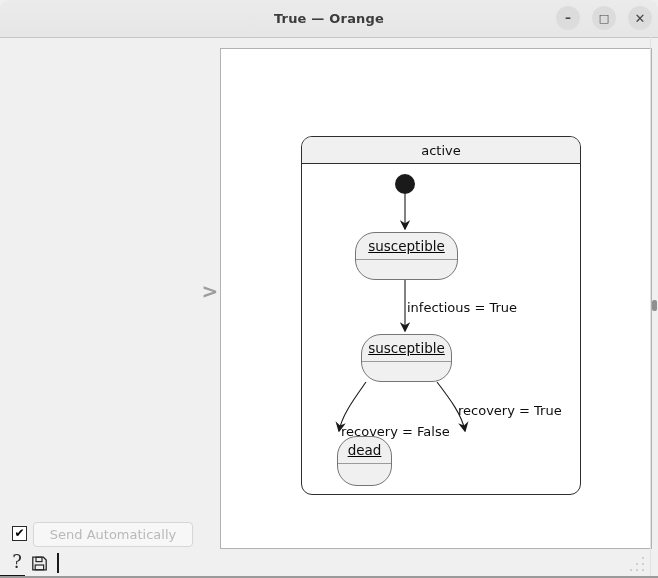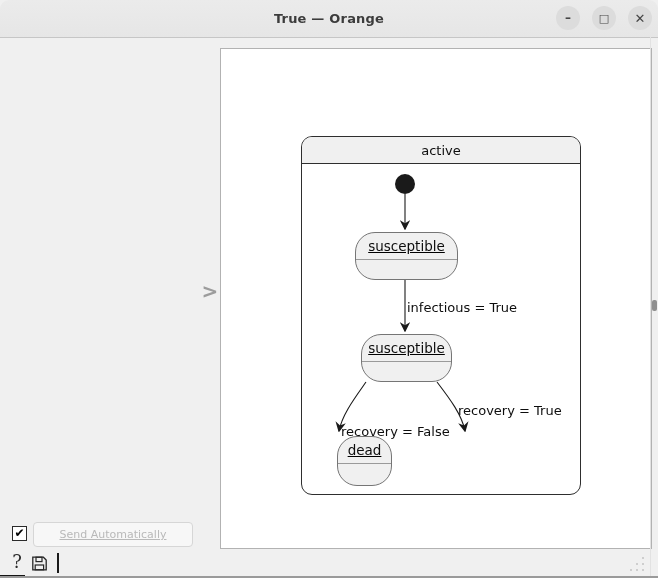--- a/index.html
+++ b/index.html
@@ -82,22 +82,22 @@
   
   .checkbox{
     position:absolute;left:12px;top:526px;width:15px;height:15px;
     background:#ffffff;border:1.4px solid #2a2a2a;box-sizing:border-box;
     display:flex;align-items:center;justify-content:center;cursor:pointer;
   }
   .checkbox .mark{font-size:12px;color:#000;line-height:1;margin-top:-2px;font-weight:bold;}
   .send-btn{
     position:absolute;left:33px;top:522px;width:160px;height:25px;
     background:#f7f7f7;border:1px solid #d6d6d6;border-radius:4px;
-    color:#b9b9b9;font-size:11px;display:flex;align-items:center;justify-content:center;
-    box-sizing:border-box;cursor:default;text-decoration:underline;
+    color:#b9b9b9;font-size:13px;display:flex;align-items:center;justify-content:center;
+    box-sizing:border-box;cursor:default;
   }
 
   
   .help-icon{
     position:absolute;left:9px;top:551px;width:16px;height:22px;
     font-family:"DejaVu Serif","Liberation Serif",serif;
     font-size:18px;color:#2a2a2a;line-height:22px;text-align:center;cursor:pointer;
   }
   .save-icon{position:absolute;left:31px;top:555px;cursor:pointer;}
   .caret{

